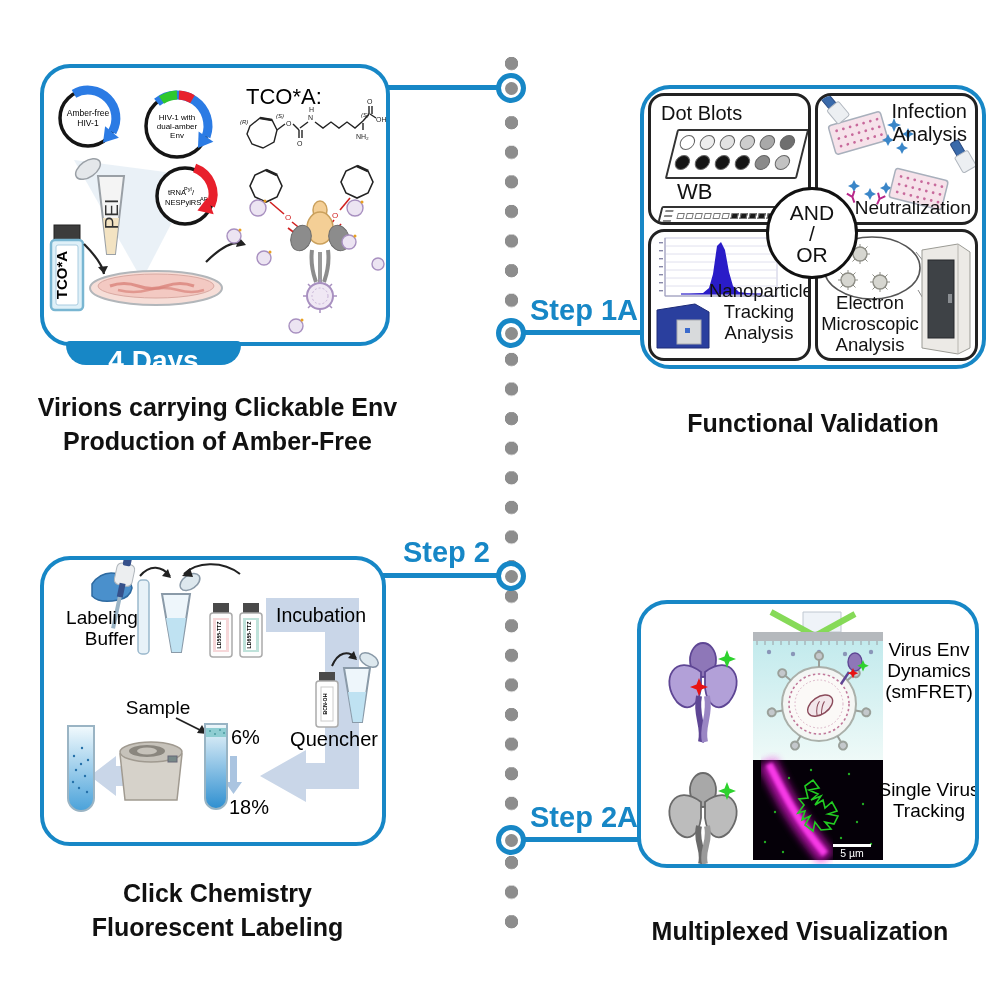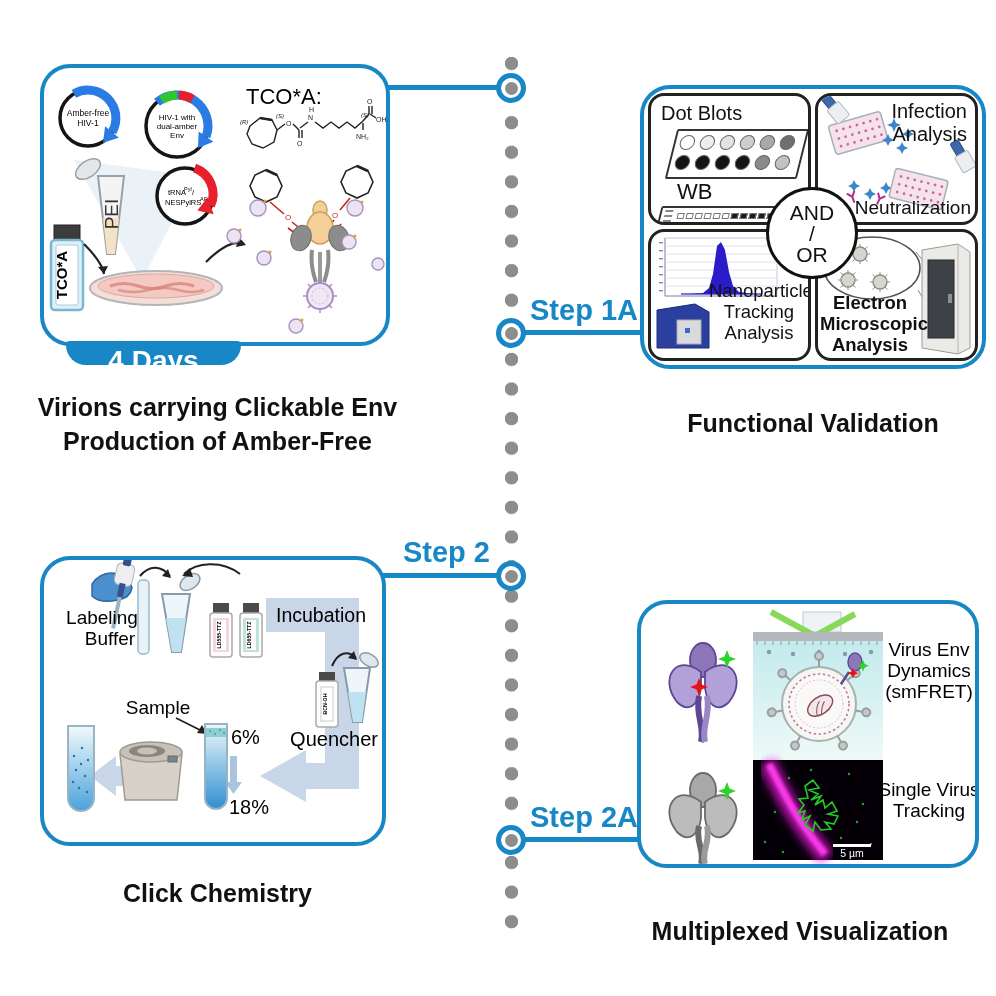--- a/index.html
+++ b/index.html
@@ -432,21 +432,21 @@
                 </g>
               </g>
           </g>
           <g>
             <polygon points="104,18 140,12 152,20 152,116 140,122 104,116" fill="#eceae6" stroke="#9a9a94"></polygon>
             <line x1="140" y1="12" x2="140" y2="122" stroke="#b8b6b0"></line>
             <rect x="110" y="28" width="26" height="78" fill="#3e4246" stroke="#26282c"></rect>
             <rect x="130" y="62" width="4" height="9" fill="#8a8e92"></rect>
           </g>
         </svg>
-        <div class="qlabel" style="left:2px;top:60px;width:100px;text-align:center;font-size:18.5px;line-height:21px;font-weight:bold;">
+        <div class="qlabel" style="left:2px;top:60px;width:100px;text-align:center;font-size:18.5px;line-height:21px;">
           <div>Electron</div>
           <div>Microscopic</div>
           <div>Analysis</div>
         </div>
       </div>
     </div>
     <div class="abs" id="andor">
       <div>AND</div>
       <div>/</div>
       <div>OR</div>
@@ -568,20 +568,21 @@
             <circle cx="29" cy="222" r="1.2"></circle>
             <circle cx="43" cy="232" r="1.2"></circle>
             <circle cx="37" cy="204" r="1.2"></circle>
           </g>
       </g>
     </svg>
   </div>
   <div class="abs badge" style="left:66px;top:833px;width:148px;height:40px;z-index:-1;">1 Day</div>
   <div class="abs ptitle" style="left:10px;top:876px;width:415px;">
     <div>Click Chemistry</div>
+    <div>Fluorescent Labeling</div>
   </div>
 
   <div class="abs panel" style="left:637px;top:600px;width:342px;height:268px;overflow:hidden;">
     <svg width="334" height="260" viewBox="0 0 334 260">
       <defs>
         <linearGradient id="fretBg" x1="0" y1="0" x2="0" y2="1">
           <stop offset="0" stop-color="#bfe9ec"></stop>
             <stop offset="1" stop-color="#f0faf8"></stop>
         </linearGradient>
         <filter id="blur4">

